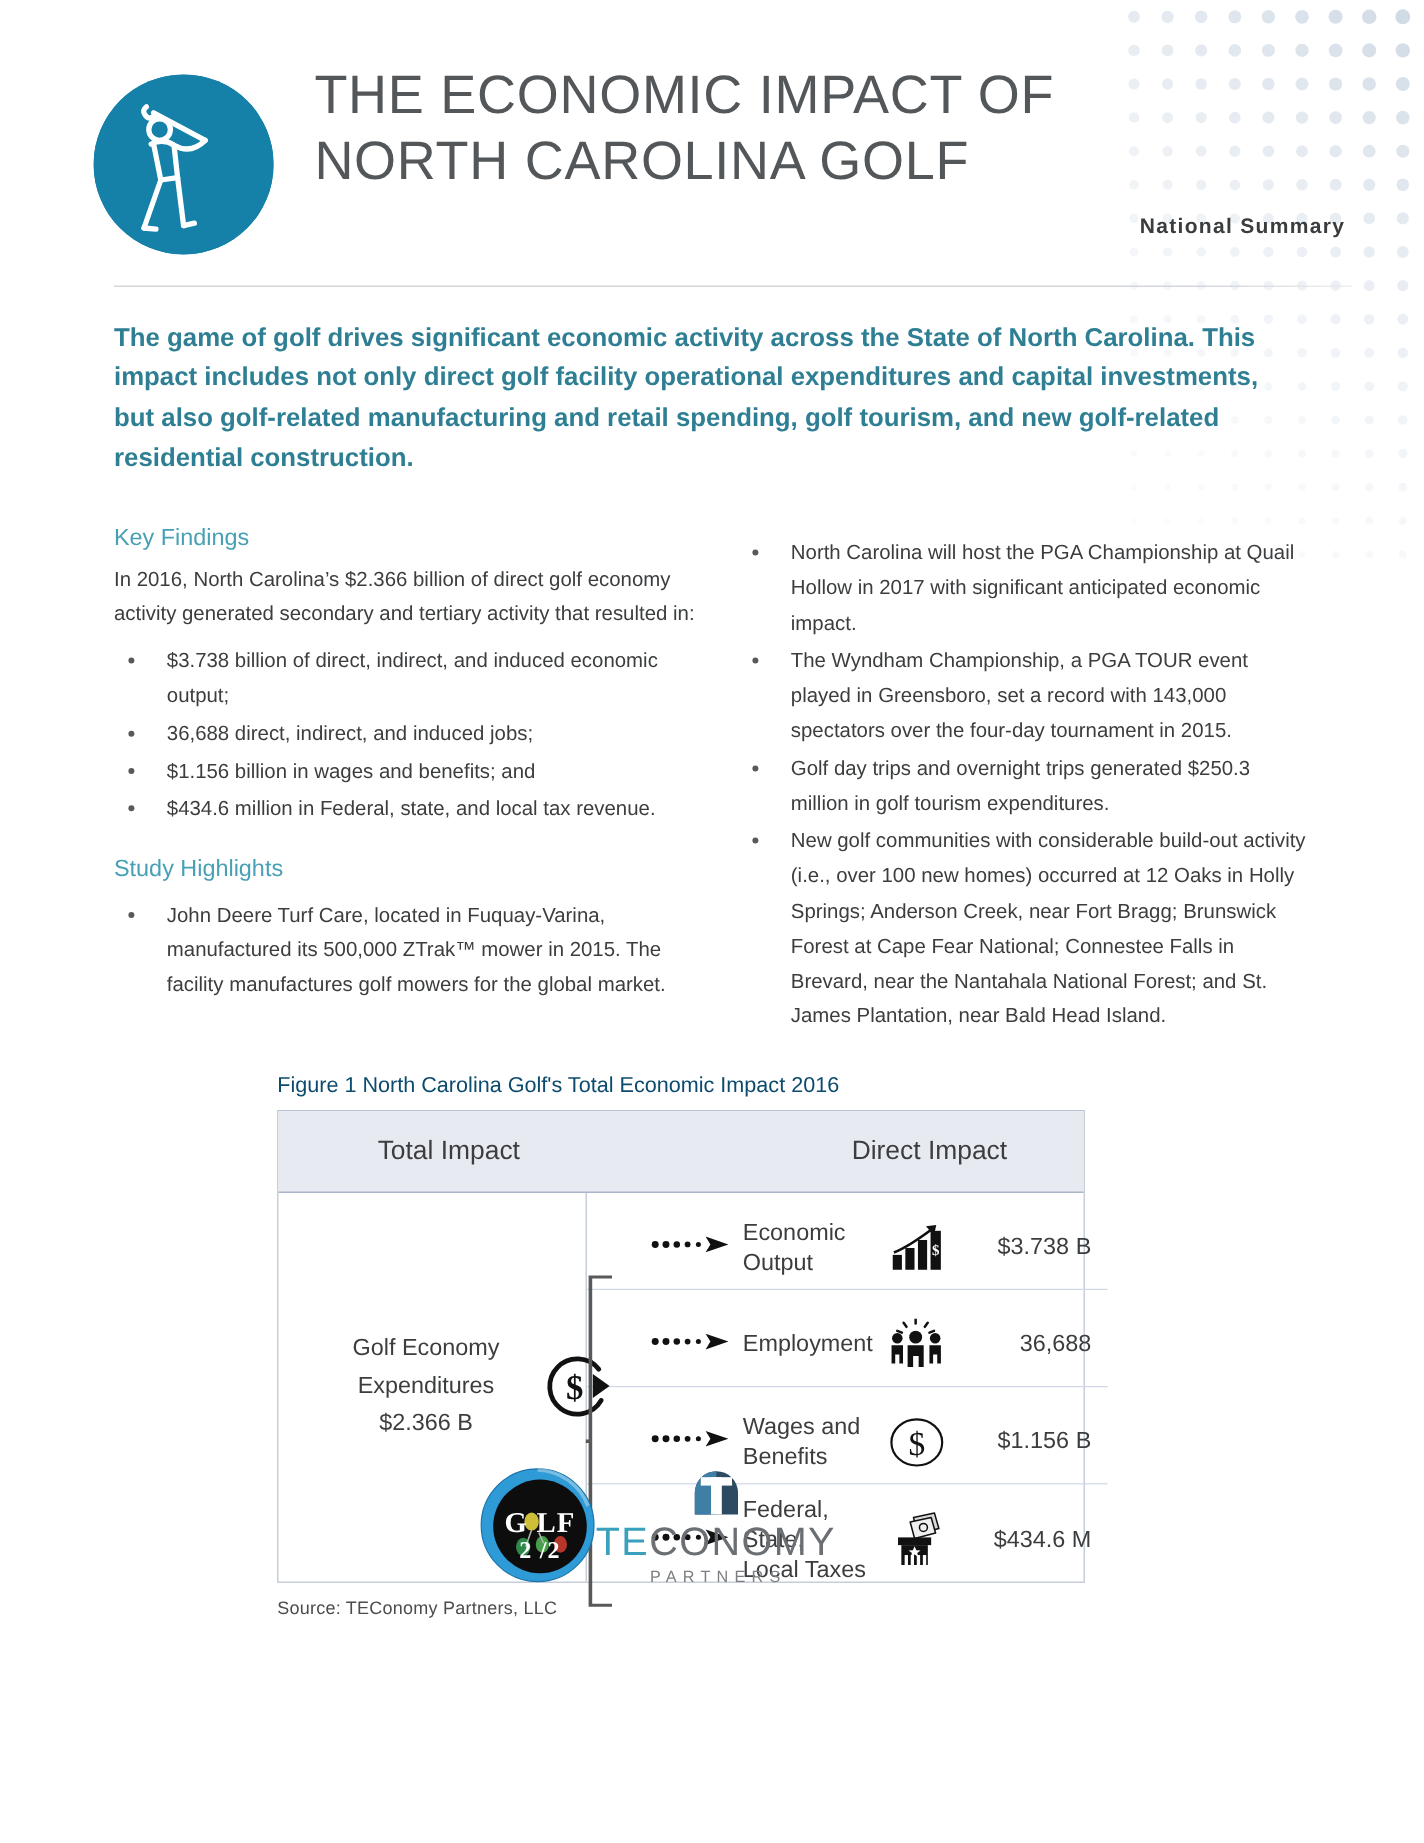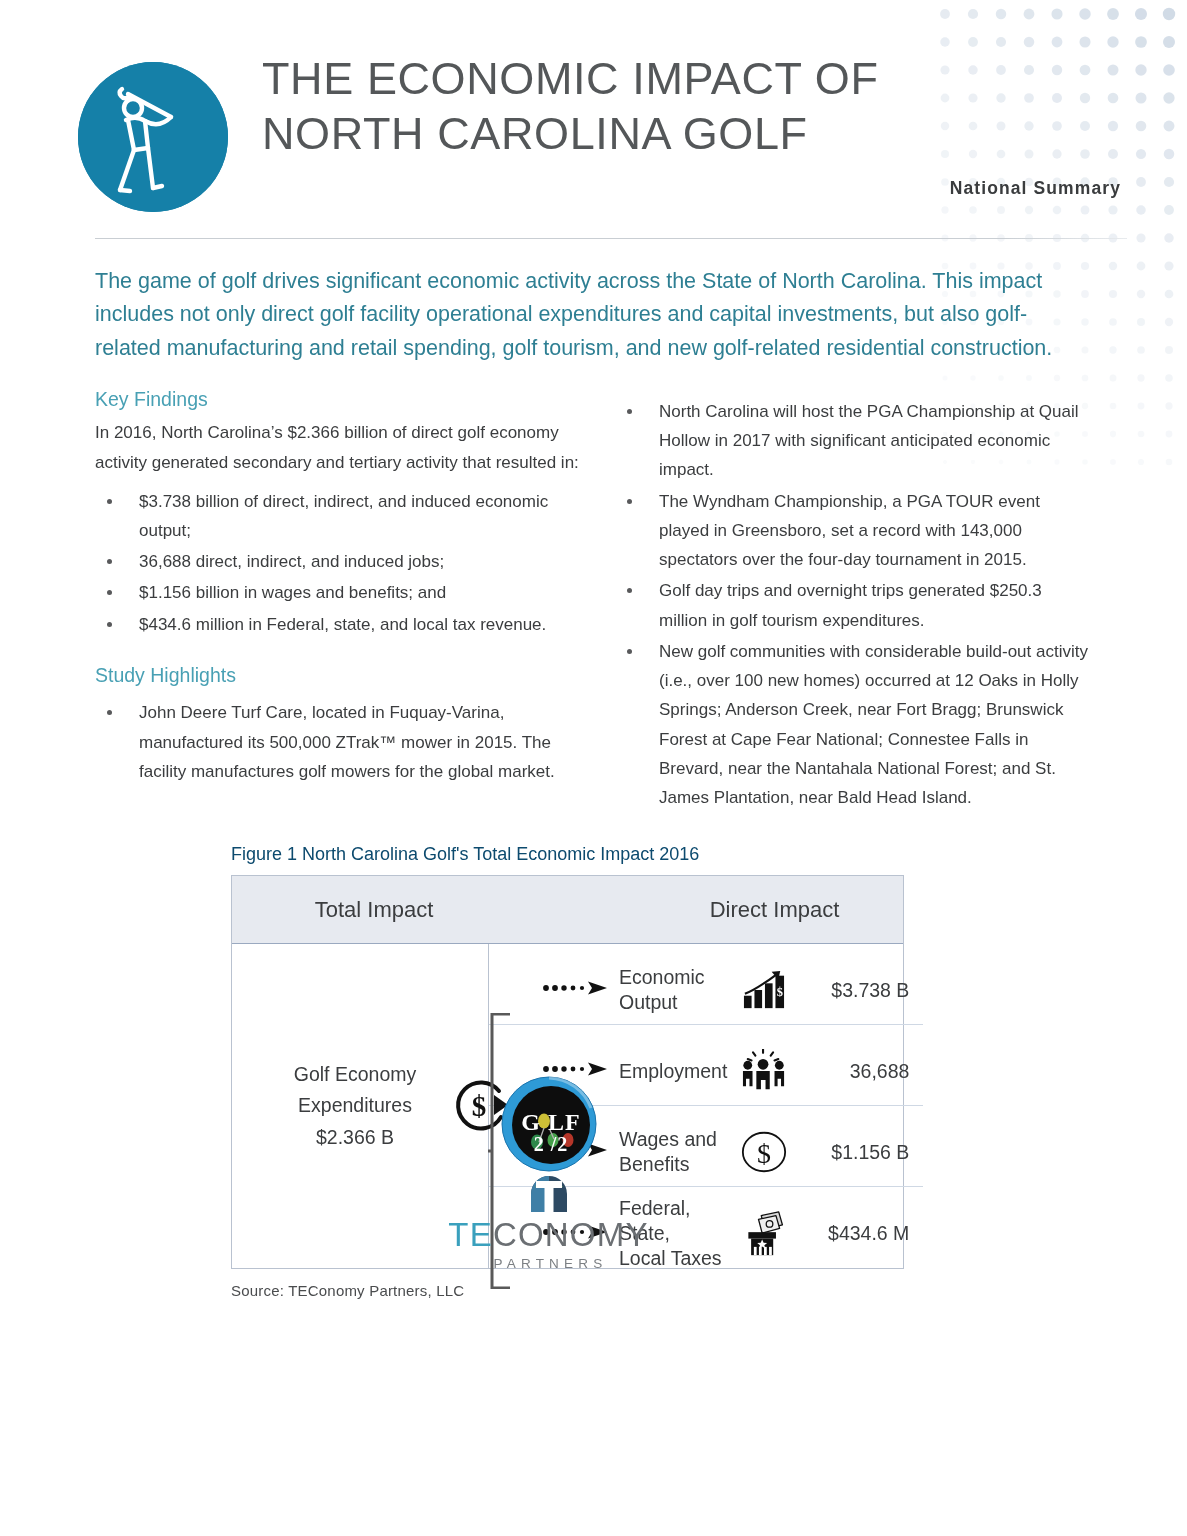--- a/index.html
+++ b/index.html
@@ -78,29 +78,29 @@
     position: relative;
     z-index: 2;
   }
 
   
   .intro {
     margin: 26px 105px 0 95px;
     color: #2e7f93;
     font-size: 21.5px;
     line-height: 1.55;
-    font-weight: 400;
+    font-weight: 700;
     position: relative;
     z-index: 2;
   }
 
   
   .cols {
     display: flex;
-    margin: 22px 95px 0 95px;
+    margin: 38px 95px 0 95px;
     gap: 22px;
     position: relative;
     z-index: 2;
   }
   .col-left  { width: 492px; flex: 0 0 492px; }
   .col-right { flex: 1 1 auto; padding-left: 6px; }
 
   .section-heading {
     color: #48a0b4;
     font-size: 19.5px;
@@ -264,21 +264,20 @@
   
   .footer {
     position: absolute;
     left: 0; right: 0;
     bottom: 28px;
     display: flex;
     align-items: center;
     justify-content: center;
     padding-right: 90px;
     z-index: 2;
-    flex-direction: column;
   }
   .golf2020 { width: 96px; height: 96px; }
   .teconomy { display: flex; flex-direction: column; align-items: center; }
   .teconomy-mark { width: 44px; height: 44px; margin-bottom: 2px; }
   .teconomy-word {
     font-size: 33px;
     letter-spacing: 1.2px;
     line-height: 1;
   }
   .teconomy-word .te { color: #3aa0bd; }

